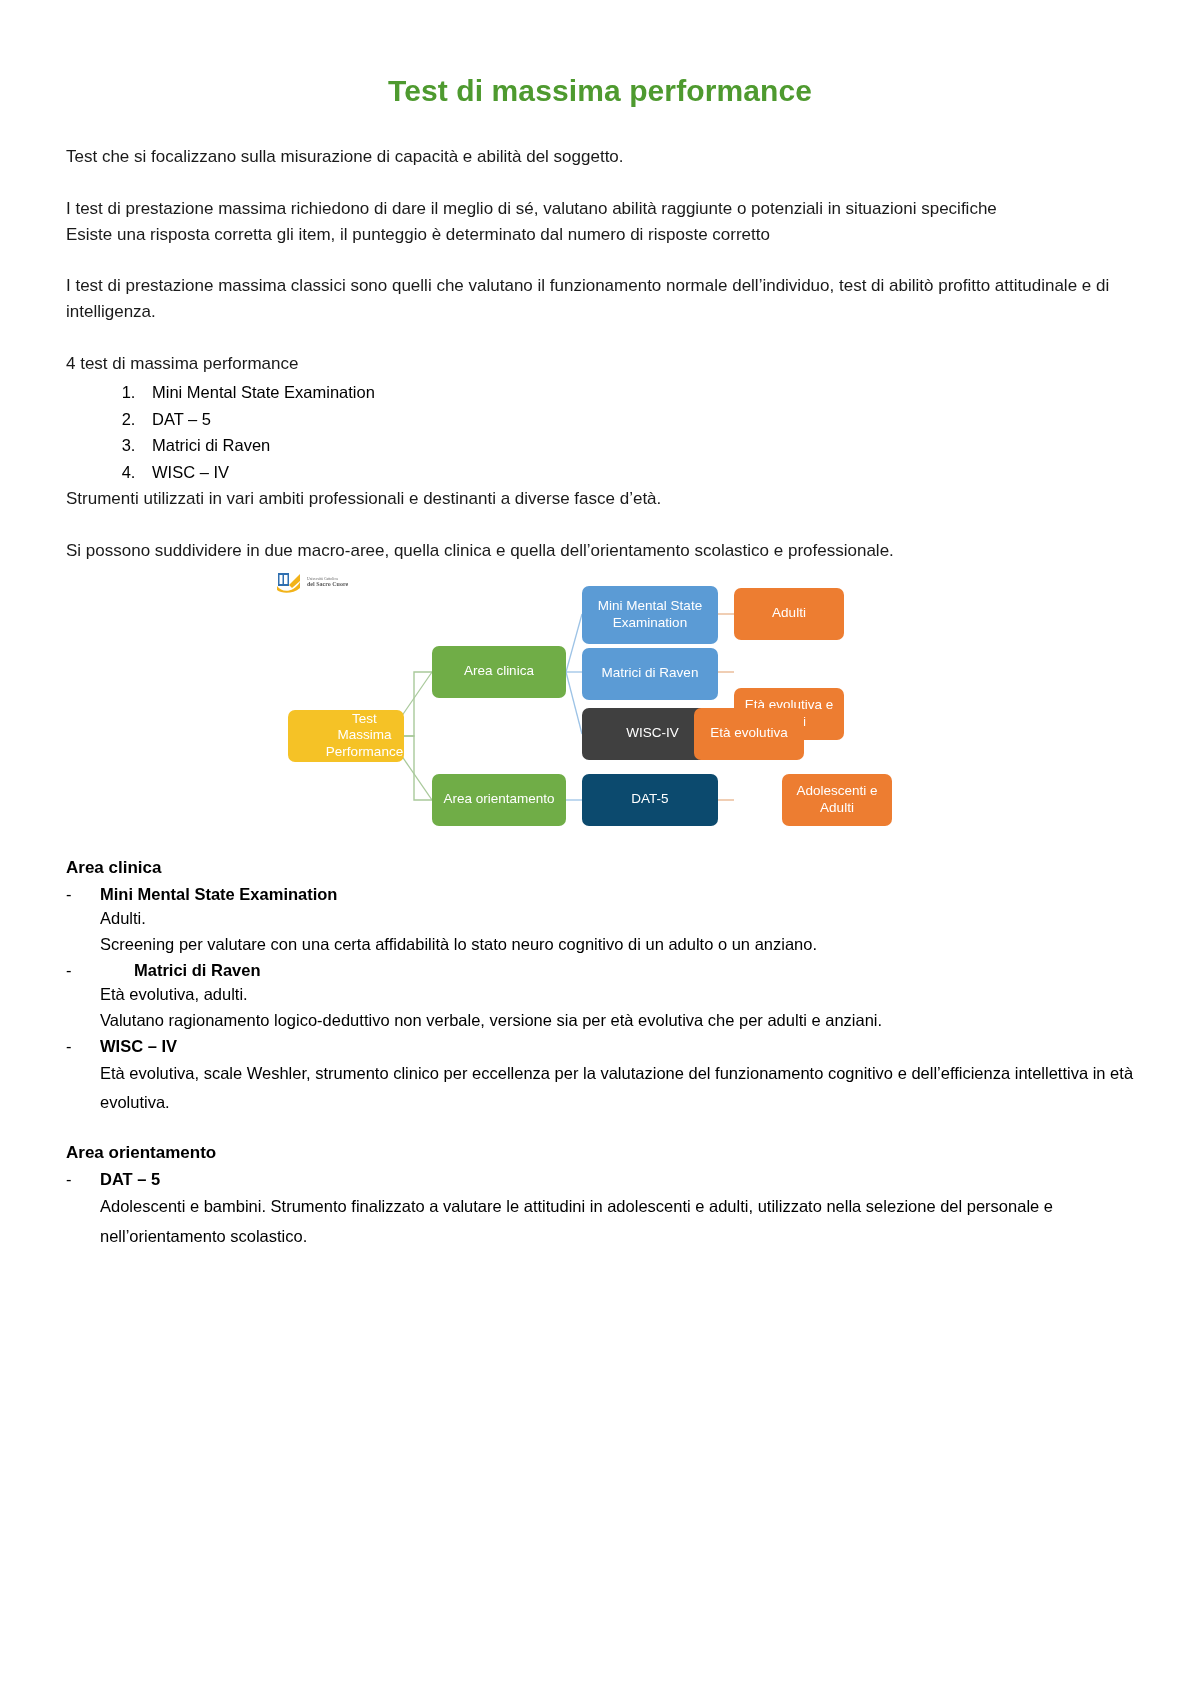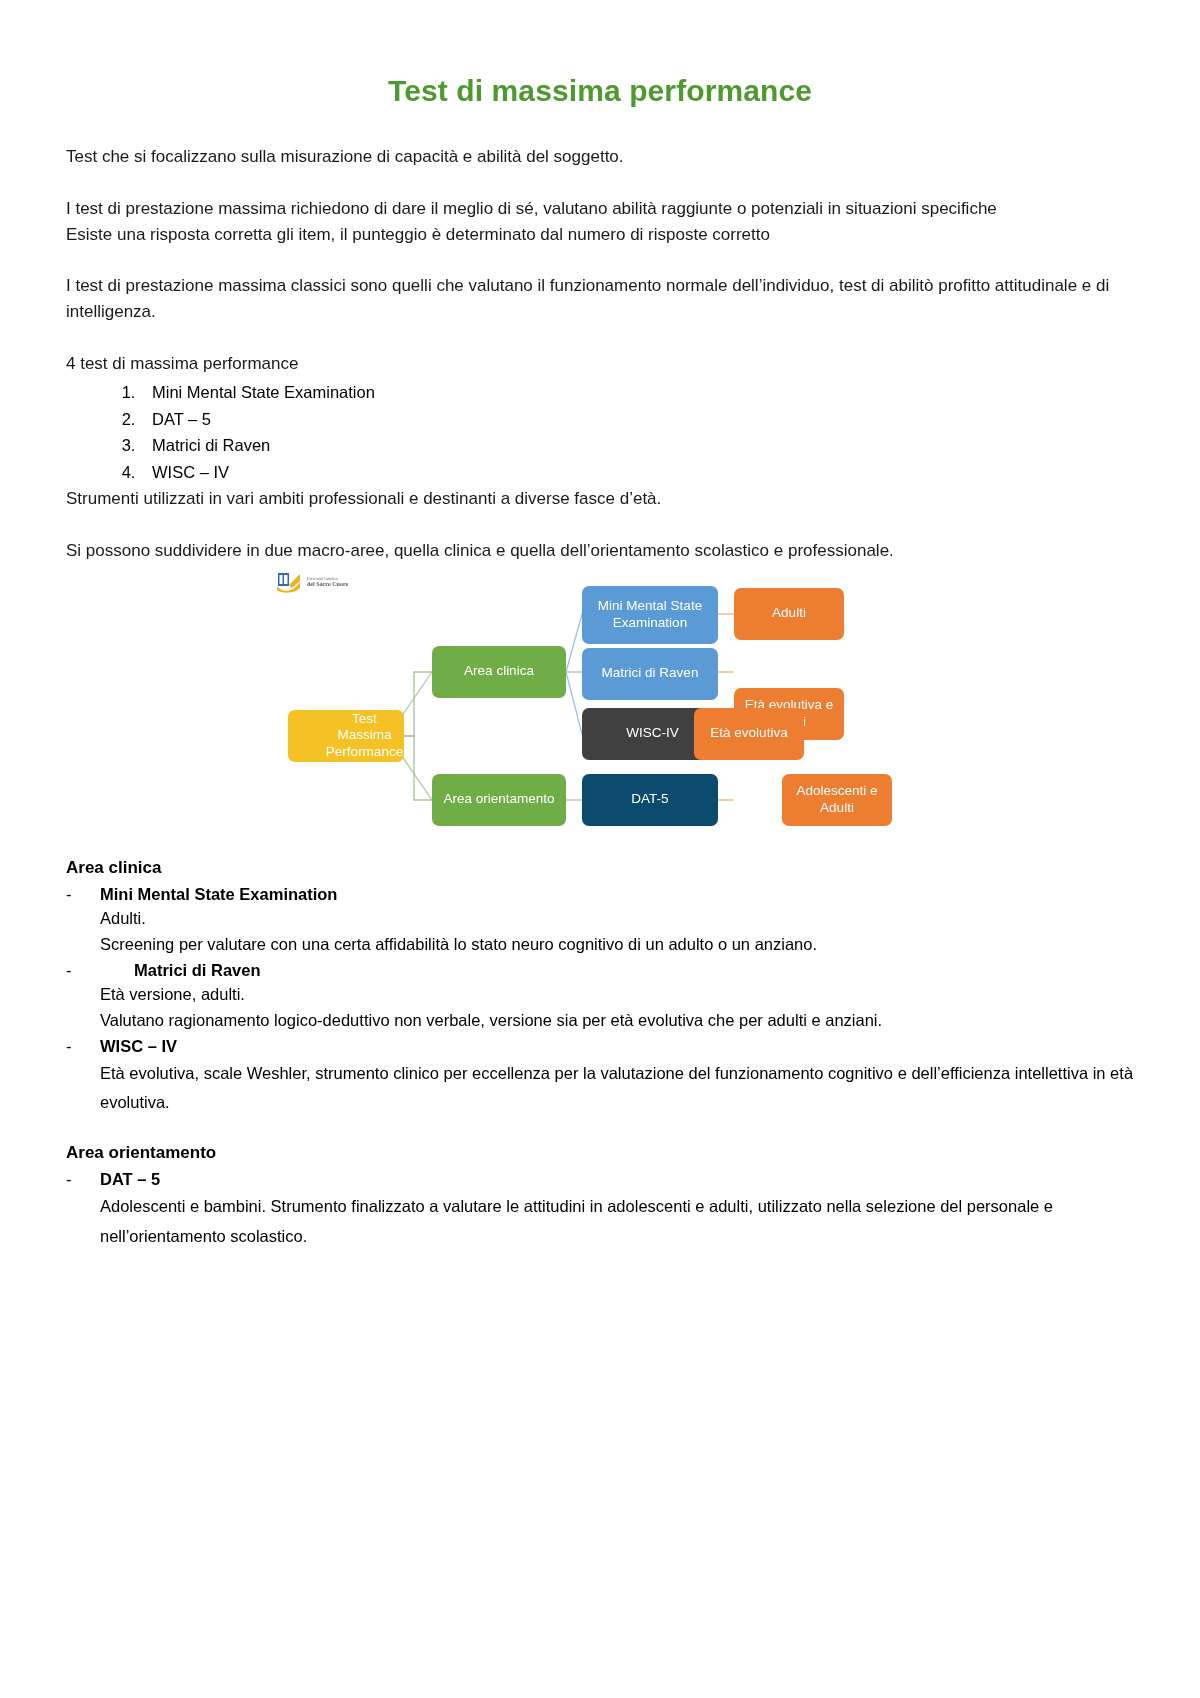--- a/index.html
+++ b/index.html
@@ -250,21 +250,21 @@
     <span class="dash">-</span>
     <span class="dashbody bold">Mini Mental State Examination</span>
   </div>
   <div class="indent-body">Adulti.</div>
   <div class="indent-body">Screening per valutare con una certa affidabilità lo stato neuro cognitivo di un adulto o un anziano.</div>
 
   <div class="dashitem">
     <span class="dash">-</span>
     <span class="dashbody bold" style="padding-left:34px;">Matrici di Raven</span>
   </div>
-  <div class="indent-body">Età versione, adulti.</div>
+  <div class="indent-body">Età evolutiva, adulti.</div>
   <div class="indent-body">Valutano ragionamento logico-deduttivo non verbale, versione sia per età evolutiva che per adulti e anziani.</div>
 
   <div class="dashitem">
     <span class="dash">-</span>
     <span class="dashbody bold">WISC – IV</span>
   </div>
   <div class="indent-body wisc-desc">Età evolutiva, scale Weshler, strumento clinico per eccellenza per la valutazione del funzionamento cognitivo e dell’efficienza intellettiva in età evolutiva.</div>
 
   <div class="spacer-md"></div>
 

